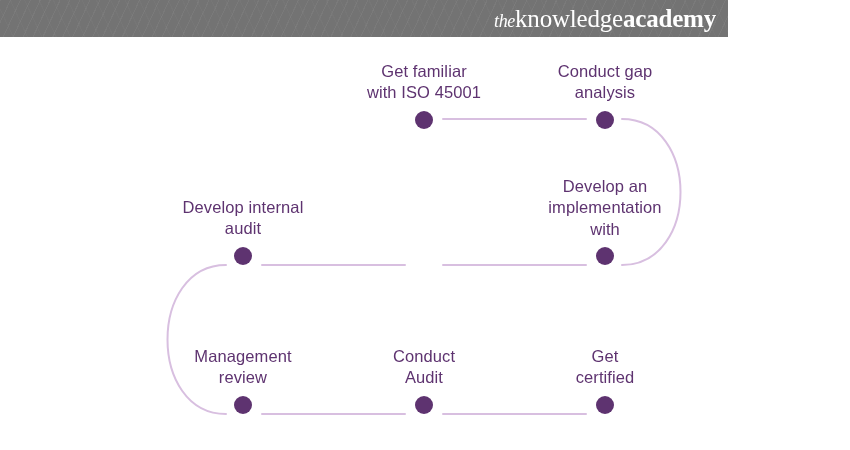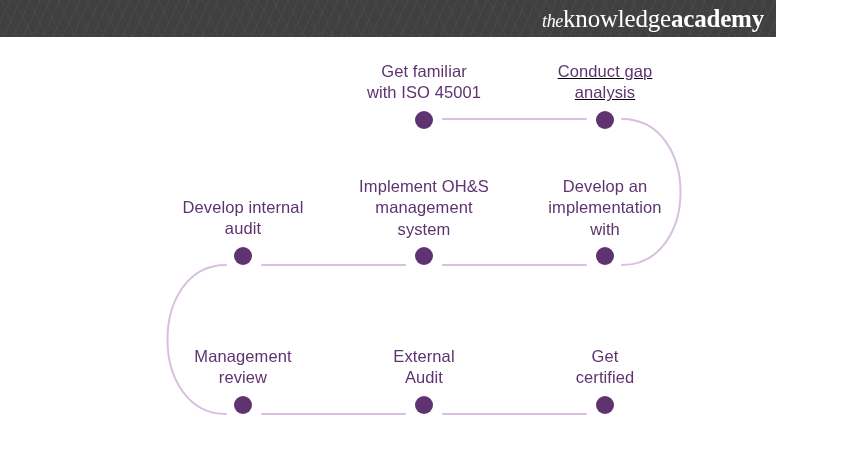--- a/index.html
+++ b/index.html
@@ -15,23 +15,22 @@
     position: relative;
   }
 
   
   .header {
     position: absolute;
     left: 0;
     top: 0;
     width: 728px;
     height: 37px;
-    background: #404040;
+    background: #737373;
     overflow: hidden;
-    padding-left: 48px;
   }
   .header-pattern {
     position: absolute;
     inset: 0;
     opacity: 0.17;
     background-image:
       repeating-linear-gradient(115deg,
         rgba(255,255,255,0.30) 0px,
         rgba(255,255,255,0.30) 1px,
         rgba(255,255,255,0) 1px,
@@ -129,54 +128,48 @@
     <line x1="262" y1="377" x2="405" y2="377" stroke="#D8BFE0" stroke-width="2" stroke-linecap="round"></line>
     <line x1="443" y1="377" x2="586" y2="377" stroke="#D8BFE0" stroke-width="2" stroke-linecap="round"></line>
   </svg>
 
   <div class="step" style="left:424px; top:24px;">
     <div class="step-label">Get familiar
 with ISO 45001</div>
     <div class="step-dot"></div>
   </div>
 
-  <div class="step" style="left:605px; top:24px;text-decoration:underline;">
+  <div class="step" style="left:605px; top:24px;">
     <div class="step-label">Conduct gap
 analysis</div>
     <div class="step-dot"></div>
   </div>
 
   <div class="step" style="left:243px; top:160px;">
     <div class="step-label">Develop internal
 audit</div>
     <div class="step-dot"></div>
   </div>
 
-  <div class="step" style="left:424px; top:139px;">
-    <div class="step-label">Implement OH&amp;S
-management
-system</div>
-    <div class="step-dot"></div>
-  </div>
 
   <div class="step" style="left:605px; top:139px;">
     <div class="step-label">Develop an
 implementation
 with</div>
     <div class="step-dot"></div>
   </div>
 
   <div class="step" style="left:243px; top:309px;">
     <div class="step-label">Management
 review</div>
     <div class="step-dot"></div>
   </div>
 
   <div class="step" style="left:424px; top:309px;">
-    <div class="step-label">External
+    <div class="step-label">Conduct
 Audit</div>
     <div class="step-dot"></div>
   </div>
 
   <div class="step" style="left:605px; top:309px;text-align:center;">
     <div class="step-label">Get
 certified</div>
     <div class="step-dot"></div>
   </div>
 

